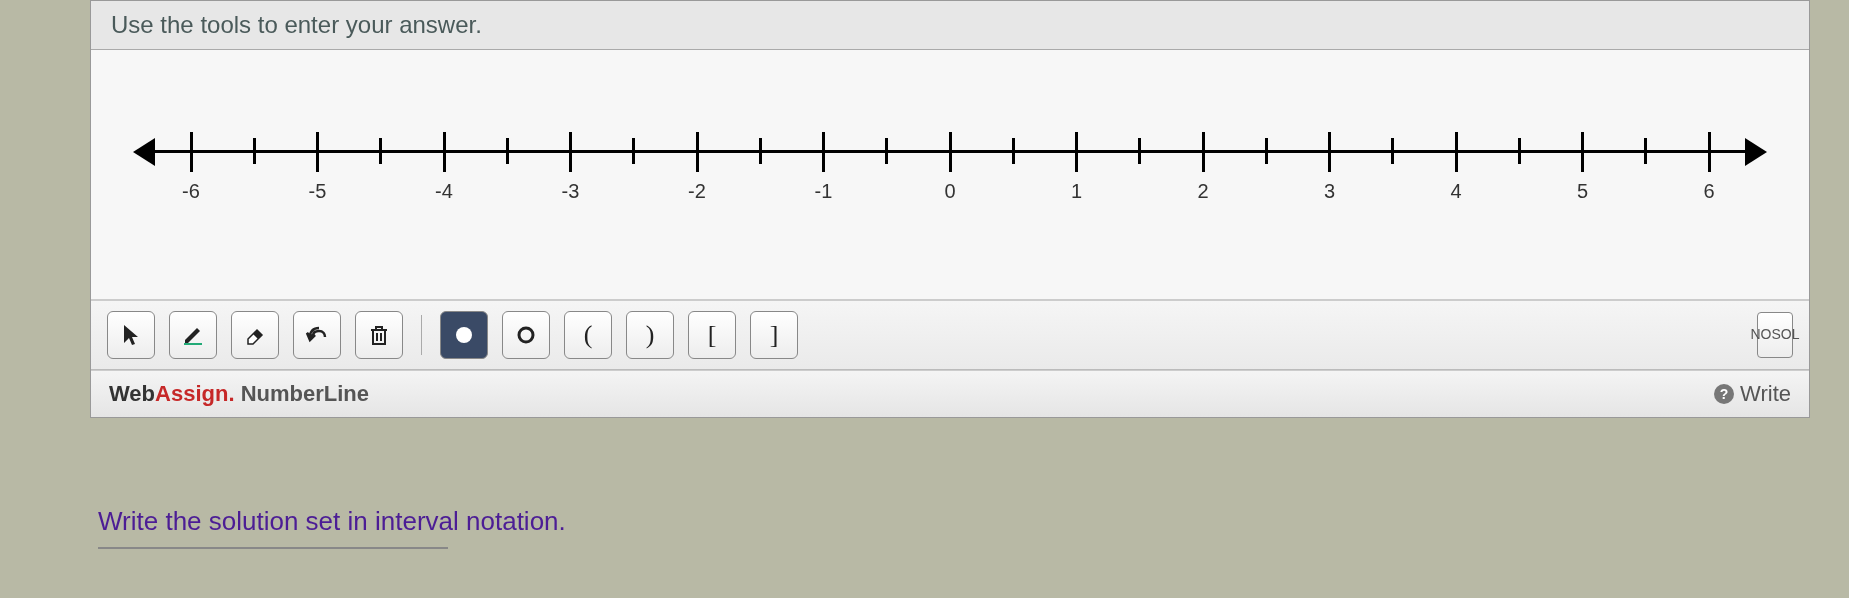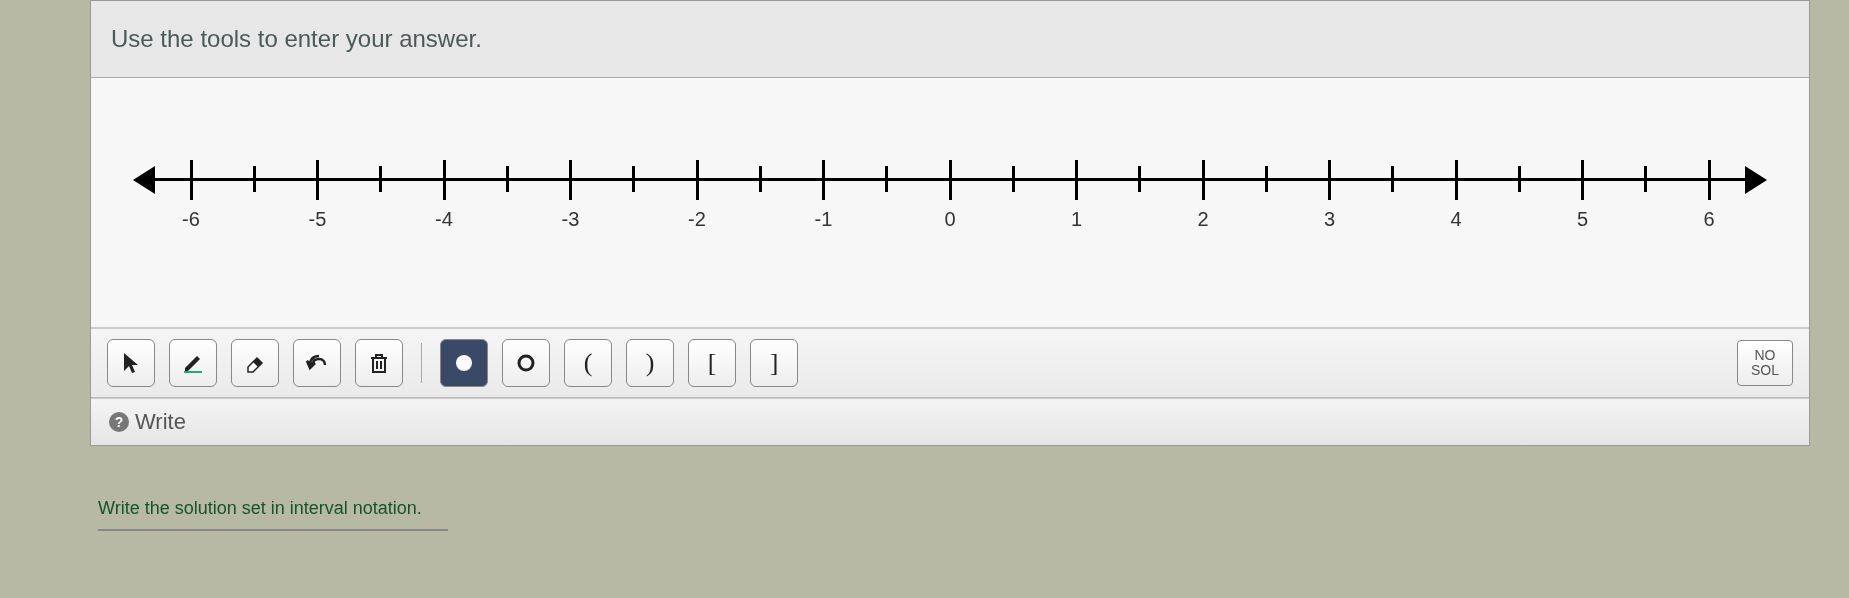--- a/index.html
+++ b/index.html
@@ -13,21 +13,21 @@
   }
   .panel {
     background: #fbfbfb;
     border: 1px solid #999;
     margin-top: 0;
     width: 1720px;
   }
   .instruction-bar {
     background: #e7e7e7;
     border-bottom: 1px solid #aaa;
-    padding: 24px 20px;
+    padding: 10px 20px;
     font-size: 24px;
     color: #4a5a5a;
   }
   .canvas-area {
     background: #f7f7f7;
     height: 250px;
     position: relative;
     padding-top: 60px;
     border-bottom: 1px solid #ccc;
   }
@@ -95,30 +95,30 @@
     color: #fff;
   }
   .tool-sep {
     width: 1px;
     height: 40px;
     background: #aaa;
     margin: 0 4px;
   }
   .nosol {
     margin-left: auto;
-    width: 56px;
+    width: 36px;
     height: 46px;
     border: 1px solid #888;
     border-radius: 4px;
     background: linear-gradient(#ffffff,#ededed);
     font-size: 14px;
     line-height: 1.1;
     color: #555;
     display: flex;
-    flex-direction: column;
+    flex-direction: row;
     align-items: center;
     justify-content: center;
     cursor: pointer;
   }
   .brand-bar {
     background: linear-gradient(#f4f4f4,#e5e5e5);
     padding: 10px 18px;
     display: flex;
     align-items: center;
     justify-content: space-between;
@@ -136,23 +136,23 @@
     cursor:pointer;
     font-size:22px;
   }
   .help-icon {
     width:20px;height:20px;border-radius:50%;
     background:#777;color:#fff;font-size:14px;
     display:flex;align-items:center;justify-content:center;
     font-weight:bold;
   }
   .prompt {
-    margin-top: 52px;
-    font-size: 18px;
-    color: #14532d;
+    margin-top: 88px;
+    font-size: 26px;
+    color: #4c1d95;
     padding-left: 8px;
   }
   .answer-box-hint {
     margin-top: 10px;
     width: 350px;
     height: 8px;
     border-top: 2px solid #888;
     margin-left: 8px;
   }
 </style>
@@ -265,20 +265,24 @@
         <span>]</span>
       </div>
 
     <div class="nosol">
       <span>NO</span>
       <span>SOL</span>
     </div>
   </div>
 
   <div class="brand-bar">
+    <div class="brand">
+      <b class="web">Web</b><b class="assign">Assign.</b>
+      <span class="nl">NumberLine</span>
+    </div>
     <div class="help">
       <span class="help-icon">?</span>
       <span>Write</span>
     </div>
   </div>
 
 </div>
 
 <div class="prompt">Write the solution set in interval notation.</div>
 <div class="answer-box-hint"></div>

